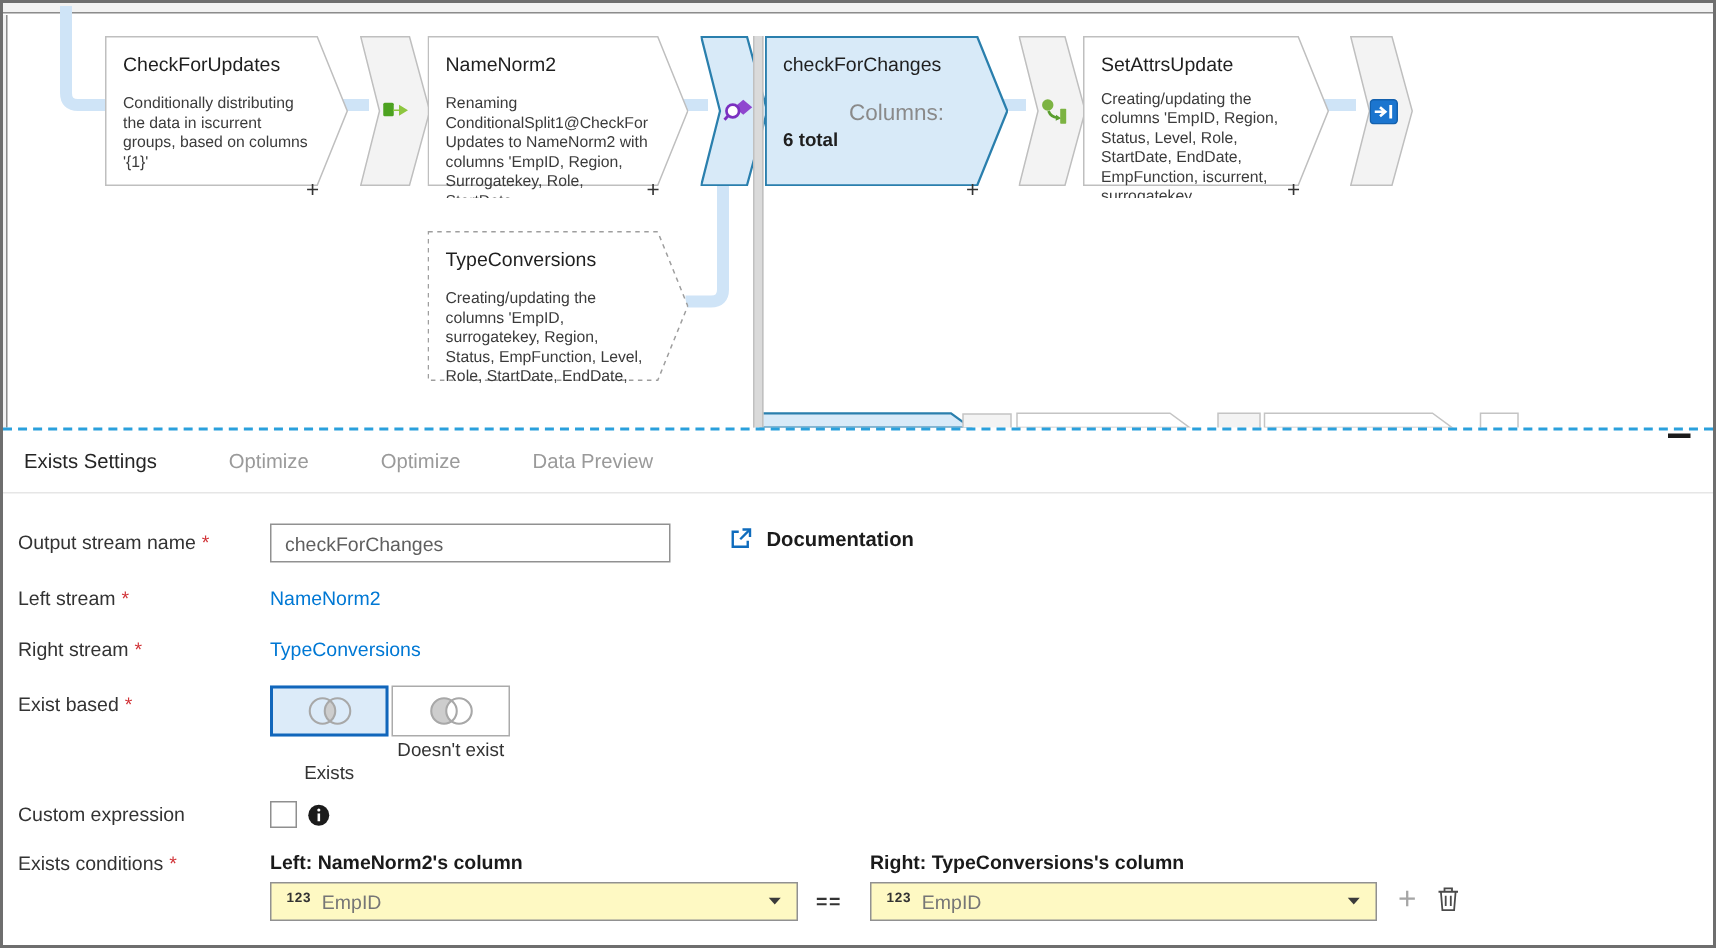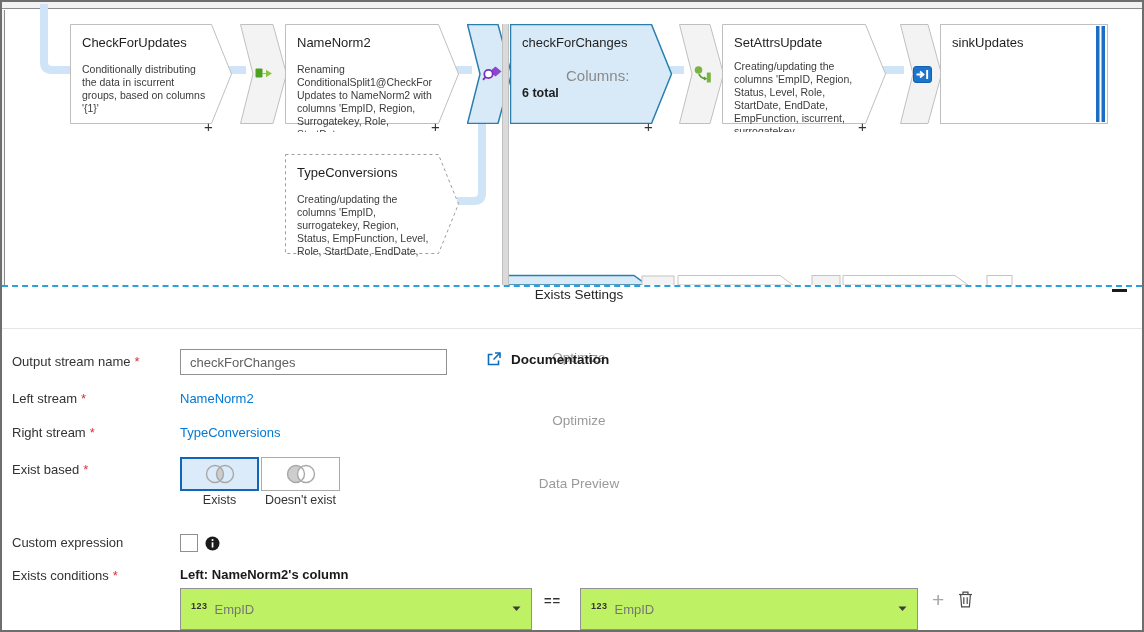--- a/index.html
+++ b/index.html
@@ -24,36 +24,36 @@
   .node-cols-value { font-size:12.5px; font-weight:bold; color:#1f1f1f; margin-top:2px; }
   .node-plus { position:absolute; bottom:2px; font-size:15px; color:#333; z-index:3; line-height:15px; }
   .icon-piece { position:absolute; top:22px; width:47px; height:100px; z-index:2; cursor:pointer; }
   .icon-piece .op-icon { position:absolute; left:15px; top:42px; }
   .gray-bar { position:absolute; left:500px; top:22px; width:7px; height:261px; background:#dadada; border-left:1px solid #c0c0c0; border-right:1px solid #c0c0c0; z-index:5; }
   
   .splitter { position:absolute; left:0; top:283px; width:1140px; height:2px; border-top:2px dashed #2aa0dc; z-index:6; }
   .collapse-btn { position:absolute; left:1110px; top:287px; width:15px; height:3px; background:#1b1b1b; z-index:7; cursor:pointer; }
   
   .panel { position:absolute; left:0; top:285px; width:1140px; height:343px; background:#fff; }
-  .tabs { position:absolute; left:0; top:0; width:1140px; height:42px; border-bottom:1px solid #e6e6e6; display:flex; align-items:center; padding-left:14px; gap:48px;flex-direction:column; }
+  .tabs { position:absolute; left:0; top:0; width:1140px; height:42px; border-bottom:1px solid #e6e6e6; display:flex; align-items:center; padding-left:14px; gap:48px; }
   .tab { font-size:13.5px; color:#9a9a9a; cursor:pointer; }
   .tab.active { color:#252525; }
   .flabel { position:absolute; left:10px; font-size:13px; color:#333; }
   .req { color:#d13438; margin-left:4px; }
   .stream-link { position:absolute; left:178px; font-size:13px; color:#0078d4; cursor:pointer; }
   .txt-input { position:absolute; left:178px; top:62px; width:267px; height:26px; border:1px solid #919191; background:#fff; font-family:"Liberation Sans",sans-serif; font-size:13px; color:#5f5f5f; padding:0 9px; }
   .doc-link { position:absolute; left:484px; top:64px; display:flex; align-items:flex-end; gap:9px; cursor:pointer; }
   .doc-text { font-size:13.5px; font-weight:bold; color:#1b1b1b; }
   .exist-btn { position:absolute; top:170px; width:79px; height:34px; background:#fff; border:1px solid #ababab; display:flex; align-items:center; justify-content:center; cursor:pointer; }
   .exist-btn.selected { border:2px solid #1166bb; background:#dcebf9; }
   .exist-caption { position:absolute; top:206px; font-size:12.5px; color:#333; text-align:center; }
   .checkbox { position:absolute; left:178px; top:247px; width:18px; height:18px; border:1px solid #8f8f8f; background:#fff; cursor:pointer; }
   .info-icon { position:absolute; left:203px; top:249px; }
   .cond-header { position:absolute; top:280px; font-size:13px; font-weight:bold; color:#1a1a1a; }
-  .dropdown { position:absolute; top:301px; height:42px; border:1px solid #919191; background:#bef264; display:flex; align-items:center; padding:0 10px; cursor:pointer; }
+  .dropdown { position:absolute; top:301px; height:26px; border:1px solid #919191; background:#fef9c3; display:flex; align-items:center; padding:0 10px; cursor:pointer; }
   .type-badge { font-size:9px; font-weight:bold; color:#333; margin-right:7px; margin-top:-6px; letter-spacing:0.5px; }
   .dd-value { font-size:13px; color:#767676; flex:1; }
   .operator { position:absolute; left:542px; top:306px; font-size:13px; font-weight:bold; color:#333; letter-spacing:1px; }
   .cond-add { position:absolute; left:930px; top:301px; font-size:21px; color:#a6a6a6; cursor:pointer; line-height:24px; }
   .cond-del { position:absolute; left:956px; top:304px; cursor:pointer; }
 </style>
 </head>
 <body>
 
 <div class="canvas">
@@ -162,30 +162,20 @@
     <svg class="shape" width="42" height="100">
         <path d="M0.5,0.5 H28 L41.5,50 L28,99.5 H0.5 L13,50 Z" fill="#f3f3f3" stroke="#bfbfbf"></path>
       </svg>
     <svg class="op-icon" style="left:13px;" width="19" height="17" viewBox="0 0 19 17">
       <rect x="0.5" y="0.5" width="18" height="16" rx="2.5" fill="#1b75cf" stroke="#1360ad"></rect>
       <path d="M3.5,8.5 h6 M7,5.5 l3.5,3 -3.5,3" stroke="#fff" stroke-width="1.8" fill="none"></path>
       <rect x="13.2" y="4" width="1.9" height="9" fill="#fff"></rect>
     </svg>
   </div>
 
-  <div class="node" style="left:938px;width:168px;">
-    <svg class="shape" width="168" height="100">
-      <rect x="0.5" y="0.5" width="167" height="99" fill="#fff" stroke="#bfbfbf"></rect>
-      <rect x="156" y="2" width="3.5" height="96" fill="#1c6ec2"></rect>
-      <rect x="161.5" y="2" width="3.5" height="96" fill="#1c6ec2"></rect>
-    </svg>
-    <div class="content">
-      <div class="node-title">sinkUpdates</div>
-    </div>
-  </div>
 
   <div class="node" style="left:283px;top:152px;width:174px;">
     <svg class="shape" width="174" height="100">
         <path d="M0.5,0.5 H153.5 L173.5,50 L153.5,99.5 H0.5 Z" fill="#fff" stroke="#9e9e9e" stroke-dasharray="3,3"></path>
       </svg>
     <div class="content">
       <div class="node-title">TypeConversions</div>
       <div class="node-desc">Creating/updating the columns 'EmpID, surrogatekey, Region, Status, EmpFunction, Level, Role, StartDate, EndDate,</div>
     </div>
   </div>
@@ -235,33 +225,34 @@
     </svg>
   </div>
   <div class="exist-btn" style="left:259px;">
     <svg width="38" height="22" viewBox="0 0 38 22">
       <circle cx="14" cy="11" r="8.5" fill="#cdcdcd"></circle>
       <circle cx="24" cy="11" r="8.5" fill="#ffffff"></circle>
       <circle cx="14" cy="11" r="8.5" fill="none" stroke="#a8a8a8" stroke-width="1.4"></circle>
       <circle cx="24" cy="11" r="8.5" fill="none" stroke="#a8a8a8" stroke-width="1.4"></circle>
     </svg>
   </div>
-  <div class="exist-caption" style="left:178px;width:79px;">Exists</div>
+  <div class="exist-caption" style="left:178px;width:79px;margin-top:15px;">Exists</div>
   <div class="exist-caption" style="left:251px;width:95px;">Doesn't exist</div>
 
   <div class="flabel" style="top:248px;">Custom expression</div>
   <div class="checkbox"></div>
   <svg class="info-icon" width="15" height="15" viewBox="0 0 15 15">
     <circle cx="7.5" cy="7.5" r="7" fill="#1b1b1b"></circle>
     <rect x="6.7" y="6.3" width="1.7" height="5.2" fill="#fff"></rect>
     <circle cx="7.55" cy="4" r="1.05" fill="#fff"></circle>
   </svg>
 
   <div class="flabel" style="top:281px;"><span>Exists conditions</span><span class="req">*</span></div>
   <div class="cond-header" style="left:178px;">Left: NameNorm2's column</div>
+  <div class="cond-header" style="left:578px;">Right: TypeConversions's column</div>
 
   <div class="dropdown" style="left:178px;width:352px;">
     <span class="type-badge">123</span>
     <span class="dd-value">EmpID</span>
     <svg width="9" height="6" viewBox="0 0 9 6">
         <path d="M0.5,0.5 L4.5,5 L8.5,0.5 Z" fill="#3b3b3b"></path>
       </svg>
   </div>
   <div class="operator">==</div>
   <div class="dropdown" style="left:578px;width:338px;">

